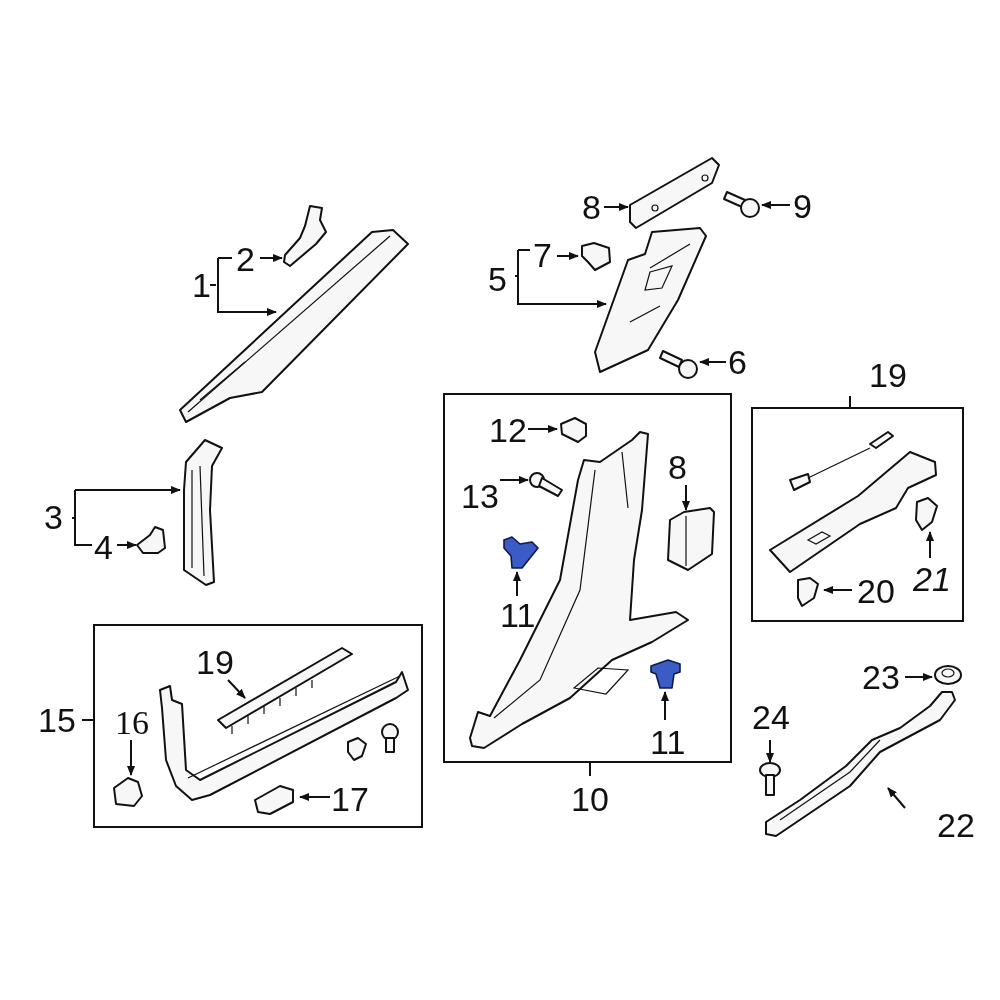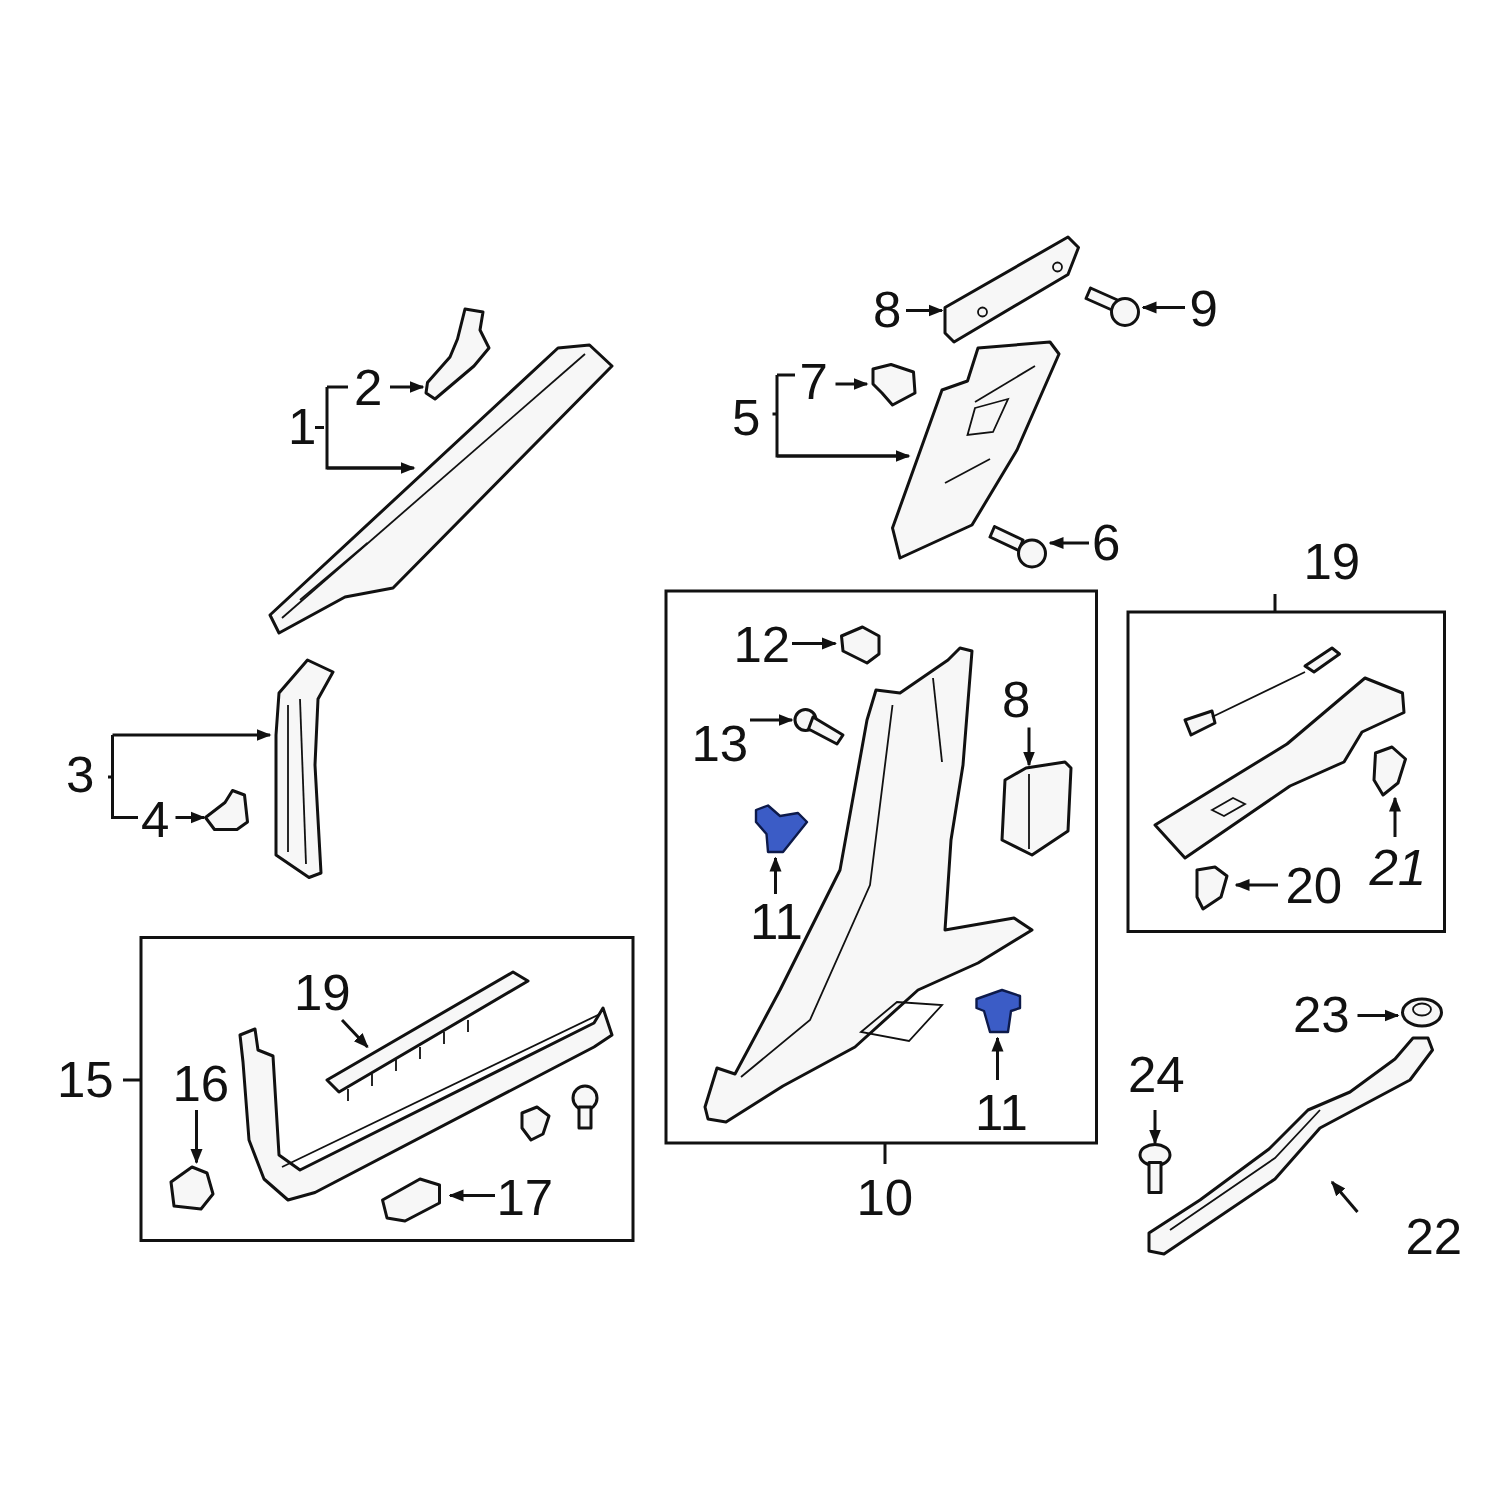--- a/index.html
+++ b/index.html
@@ -169,21 +169,21 @@
 <div class="lbl" style="left:533px;top:238px;">7</div>
 <div class="lbl" style="left:582px;top:190px;">8</div>
 <div class="lbl" style="left:793px;top:189px;">9</div>
 <div class="lbl" style="left:571px;top:782px;">10</div>
 <div class="lbl" style="left:500px;top:598px;">11</div>
 <div class="lbl" style="left:650px;top:725px;">11</div>
 <div class="lbl" style="left:489px;top:413px;">12</div>
 <div class="lbl" style="left:461px;top:463px;margin-top:16px;">13</div>
 <div class="lbl" style="left:668px;top:450px;">8</div>
 <div class="lbl" style="left:38px;top:703px;">15</div>
-<div class="lbl" style="left:115px;top:706px;">16</div>
+<div class="lbl" style="left:115px;top:706px;font-family:Liberation Serif, serif;">16</div>
 <div class="lbl" style="left:331px;top:782px;">17</div>
 <div class="lbl" style="left:196px;top:645px;">19</div>
 <div class="lbl" style="left:833px;top:358px;margin-left:36px;">19</div>
 <div class="lbl" style="left:857px;top:574px;">20</div>
 <div class="lbl" style="left:913px;top:562px;font-style:italic;">21</div>
 <div class="lbl" style="left:905px;top:808px;margin-left:32px;">22</div>
 <div class="lbl" style="left:862px;top:660px;">23</div>
 <div class="lbl" style="left:752px;top:700px;">24</div>
 
 </body></html>

